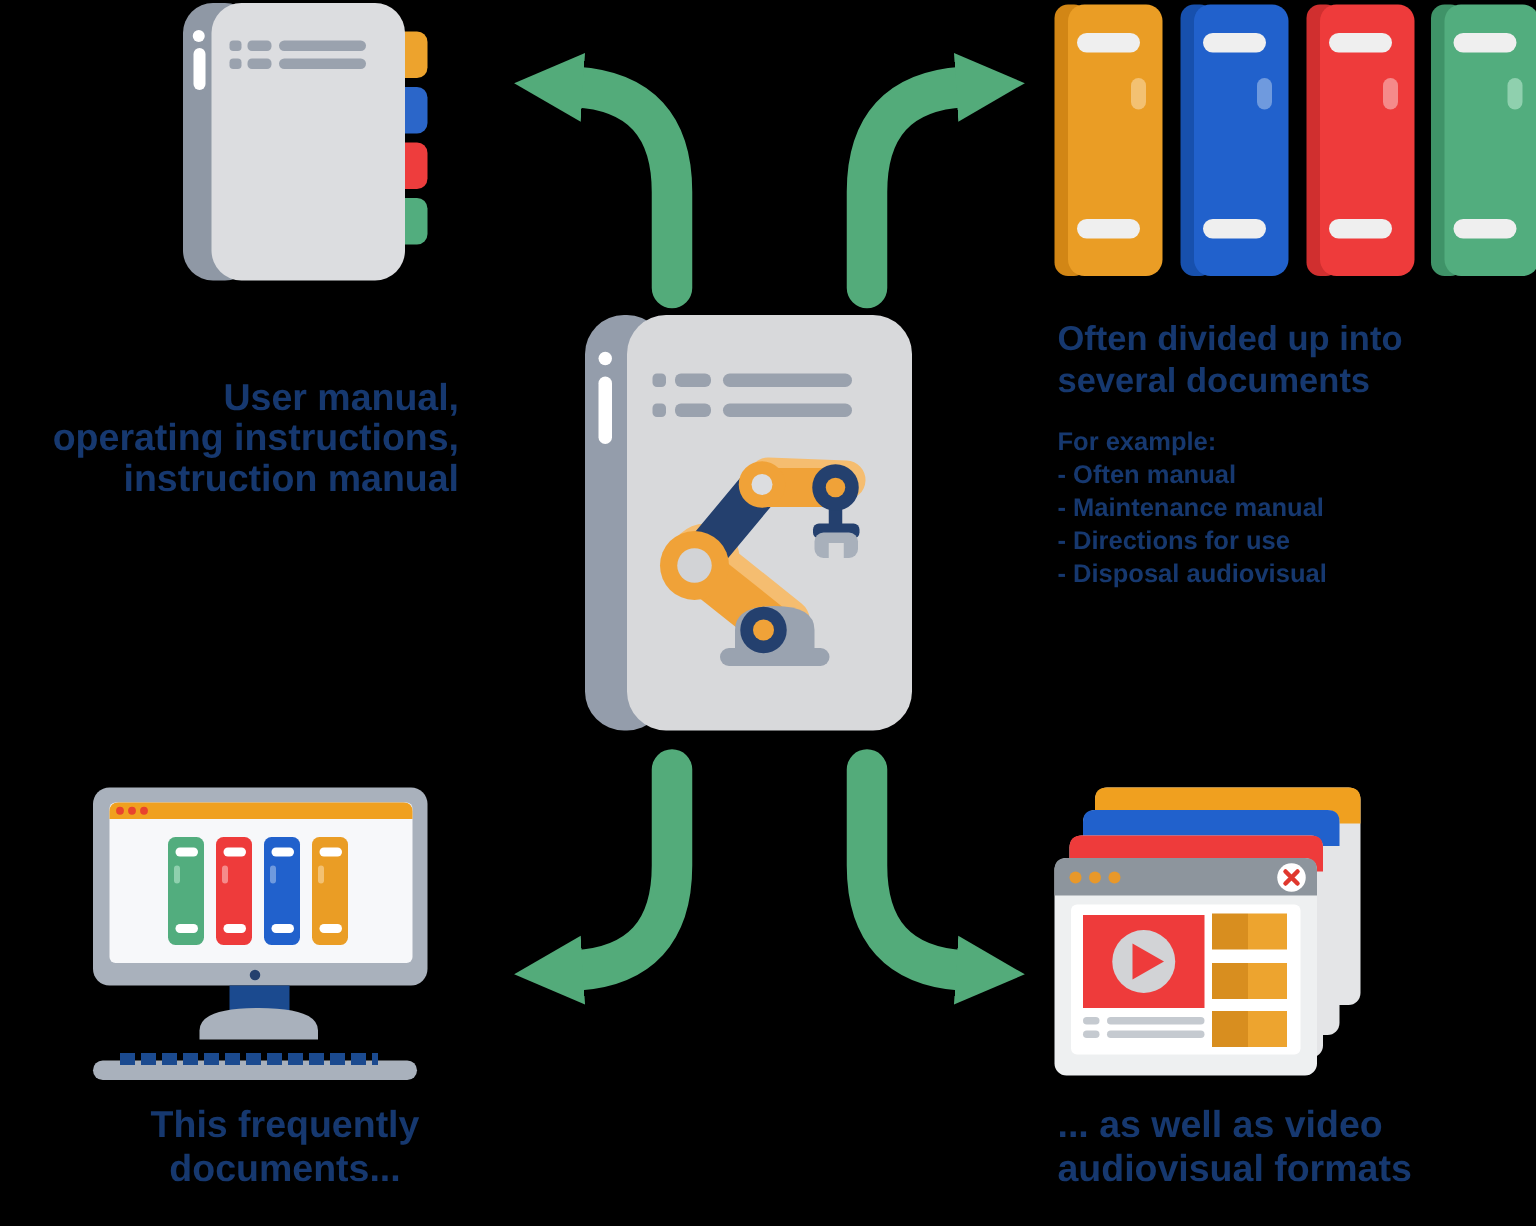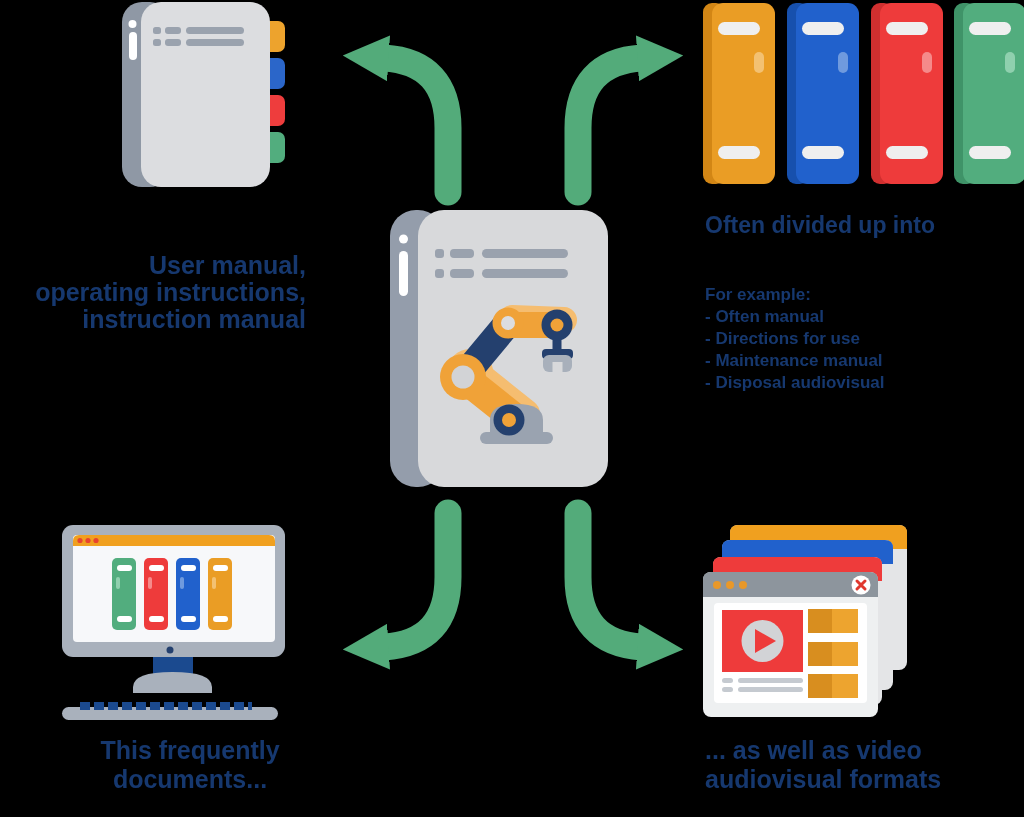--- a/index.html
+++ b/index.html
@@ -235,26 +235,27 @@
   </svg>
 
   <div id="tl-text" class="abs q-text">
     <span class="q-line">User manual,</span>
     <span class="q-line">operating instructions,</span>
     <span class="q-line">instruction manual</span>
   </div>
 
   <div id="tr-heading" class="abs q-text">
     <span class="q-line">Often divided up into</span>
+    <span class="q-line">several documents</span>
   </div>
   <div id="tr-sub" class="abs q-text">
     <span class="q-line">For example:</span>
     <span class="q-line">- Often manual</span>
+    <span class="q-line">- Maintenance manual</span>
     <span class="q-line">- Directions for use</span>
-    <span class="q-line">- Maintenance manual</span>
     <span class="q-line">- Disposal audiovisual</span>
   </div>
 
   <div id="bl-text" class="abs q-text">
     <span class="q-line">This frequently</span>
     <span class="q-line">documents...</span>
   </div>
 
   <div id="br-text" class="abs q-text">
     <span class="q-line">... as well as video</span>

